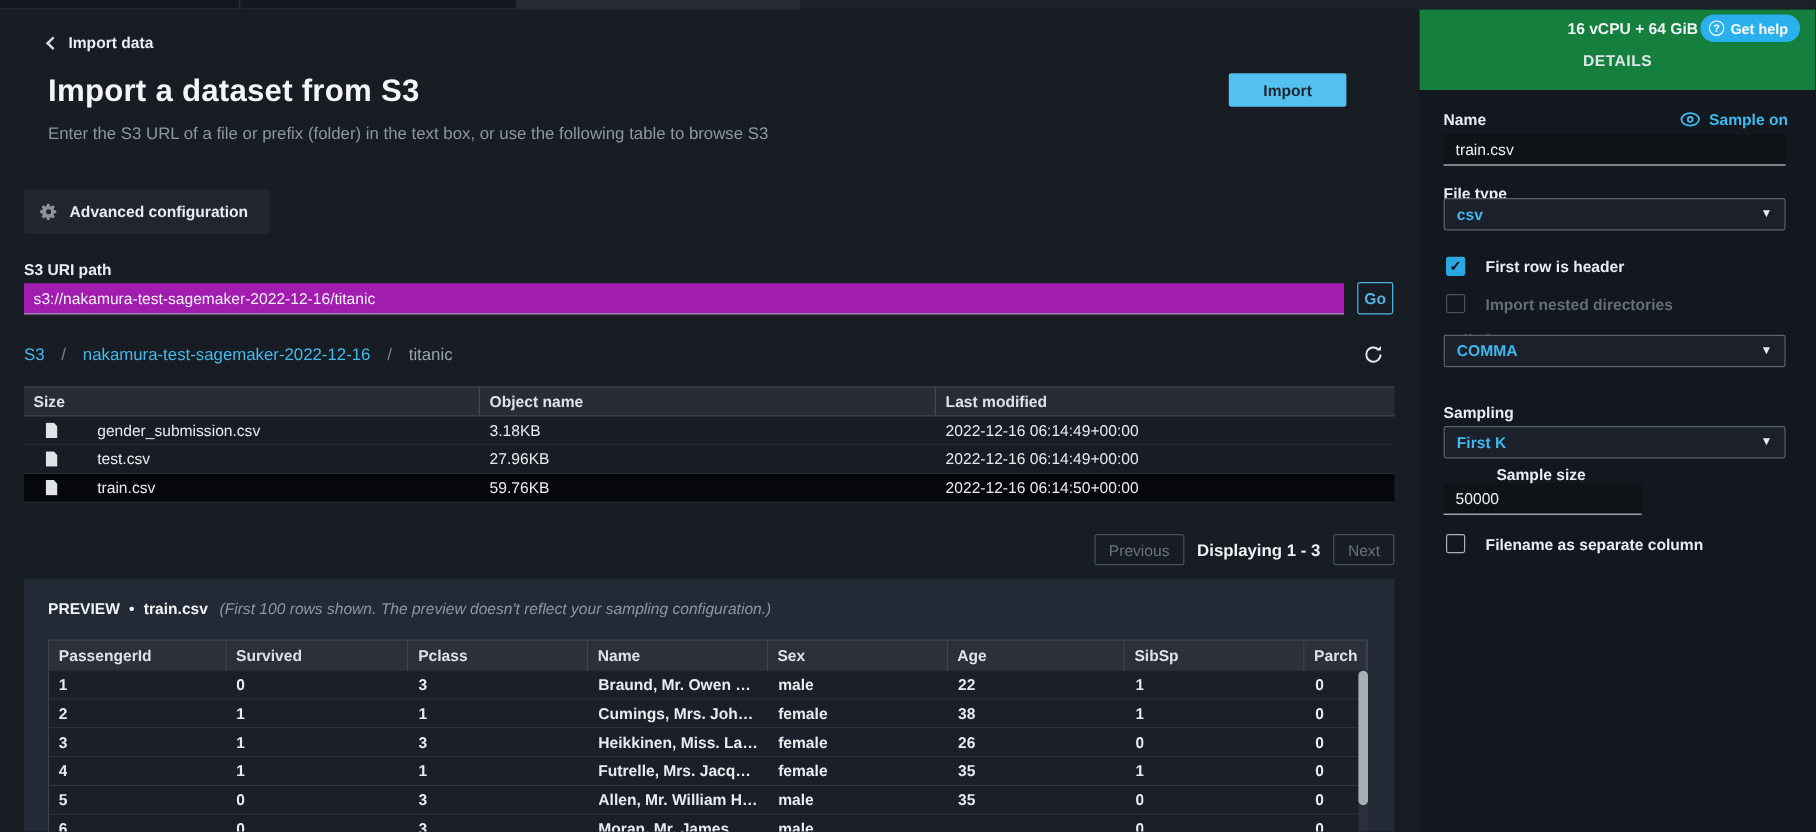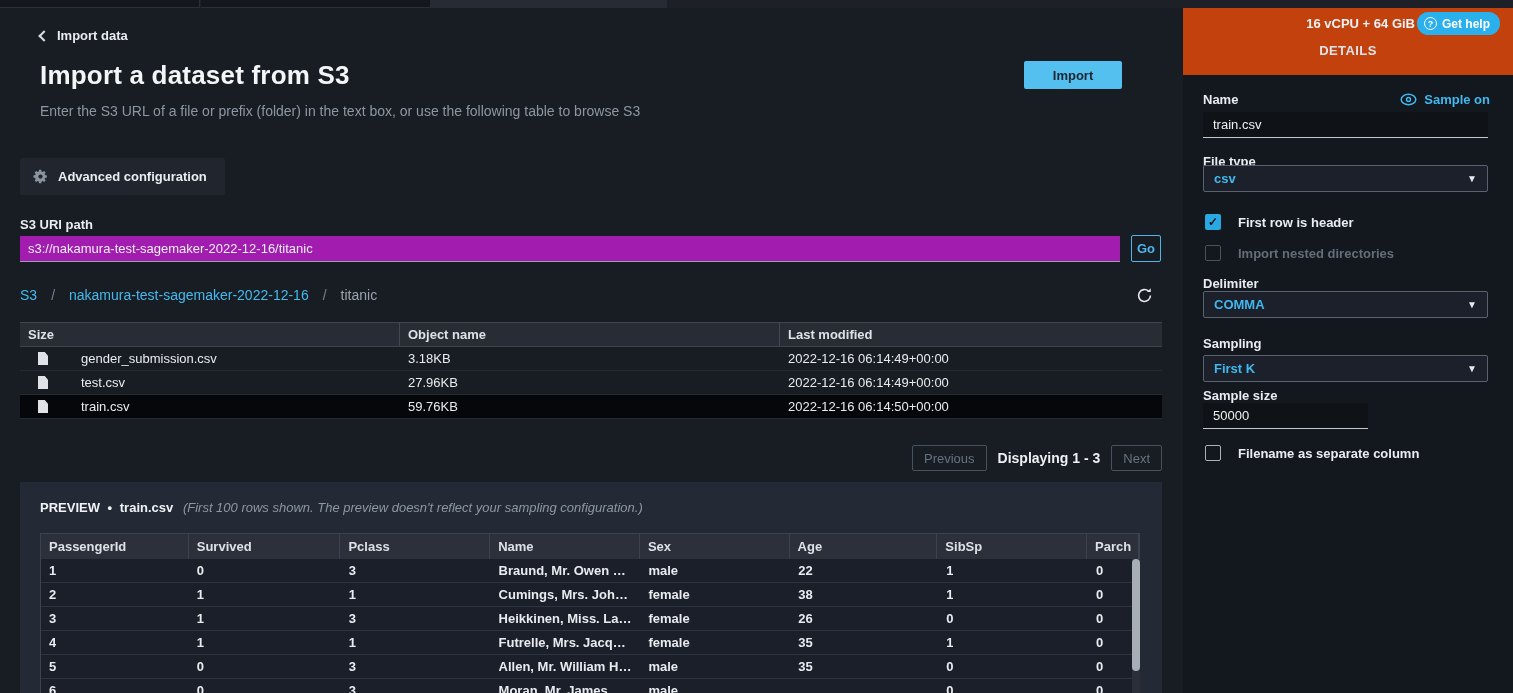--- a/index.html
+++ b/index.html
@@ -74,21 +74,21 @@
   .pv-head .pv-cell { font-size:13px; font-weight:700; color:#dde2e7; border-right:1px solid #3c434e; display:flex; align-items:center; padding:0 8px; overflow:hidden; white-space:nowrap; }
   .pv-body { position:relative; border-left:1px solid #3c434e; }
   .pv-row { display:flex; height:24px; background:#1a1f29; border-bottom:1px solid #2e3440; }
   .pv-row .pv-cell { font-size:13px; font-weight:600; color:#e8ecef; display:flex; align-items:center; padding:0 8px; overflow:hidden; white-space:nowrap; text-overflow:ellipsis; }
   .pv-row .pv-cell span { overflow:hidden; white-space:nowrap; text-overflow:ellipsis; }
   .pv-scrollbar { position:absolute; right:0; top:0; width:8px; height:100%; background:#2a2f3a; }
   .pv-thumb { position:absolute; right:0; top:0; width:8px; height:112px; background:#a7aeb6; border-radius:4px; cursor:pointer; }
 
   
   .sidebar { left:1183px; top:8px; width:330px; height:685px; background:#13171e; }
-  .sb-header { position:absolute; left:0; top:0; width:330px; height:67px; background:#c2410c; }
+  .sb-header { position:absolute; left:0; top:0; width:330px; height:67px; background:#15803d; }
   .sb-instance { position:absolute; right:98px; top:8px; font-size:13px; font-weight:600; color:#f0f3f5; white-space:nowrap; }
   .gethelp-btn { position:absolute; right:13px; top:4px; height:23px; padding:0 10px 0 7px; background:#2bb0ee; border:none; border-radius:12px;
     display:flex; align-items:center; gap:5px; color:#ffffff; font-size:12px; font-weight:600; cursor:pointer; font-family:inherit; }
   .q-circle { width:13px; height:13px; border:1.4px solid #ffffff; border-radius:50%; font-size:9px; font-weight:700; display:flex; align-items:center; justify-content:center; }
   .sb-details-title { position:absolute; left:0; top:35px; width:330px; text-align:center; font-size:13px; font-weight:700; color:#dfe4e9; letter-spacing:0.4px; }
 
   .sb-label { position:absolute; left:20px; font-size:13px; font-weight:700; color:#e9edf1; }
   .sb-input { position:absolute; left:20px; width:285px; height:26px; background:#0f1318; border:none; border-bottom:1px solid #c3c8ce;
     color:#eef1f4; font-size:13px; padding:0 10px; font-family:inherit; }
   .sb-select { position:absolute; left:20px; width:285px; height:27px; background:#1b202a; border:1px solid #5a626e; border-radius:2px;
@@ -415,31 +415,31 @@
   <div class="cb-row" style="top:206px;">
     <span class="cb-box checked">✓</span>
     <span class="cb-label">First row is header</span>
   </div>
   <div class="cb-row" style="top:237px;">
     <span class="cb-box unchecked-dim"></span>
     <span class="cb-label dim">Import nested directories</span>
   </div>
 
   <div class="sb-label" style="top:268px;">Delimiter</div>
-  <div class="sb-select" style="top:283px;">
+  <div class="sb-select" style="top:271px;">
     <span class="sel-value">COMMA</span>
     <span class="caret">▼</span>
   </div>
 
   <div class="sb-label" style="top:328px;">Sampling</div>
   <div class="sb-select" style="top:347px;">
     <span class="sel-value">First K</span>
     <span class="caret">▼</span>
   </div>
 
-  <div class="sb-label" style="top:380px;">Sample size</div>
+  <div class="sb-label" style="top:380px;margin-left:44px;">Sample size</div>
   <input class="sb-input sample-input" style="top: 395px;" value="50000">
 
   <div class="cb-row" style="top:437px;">
     <span class="cb-box unchecked"></span>
     <span class="cb-label">Filename as separate column</span>
   </div>
 </div>
 
 </body></html>

